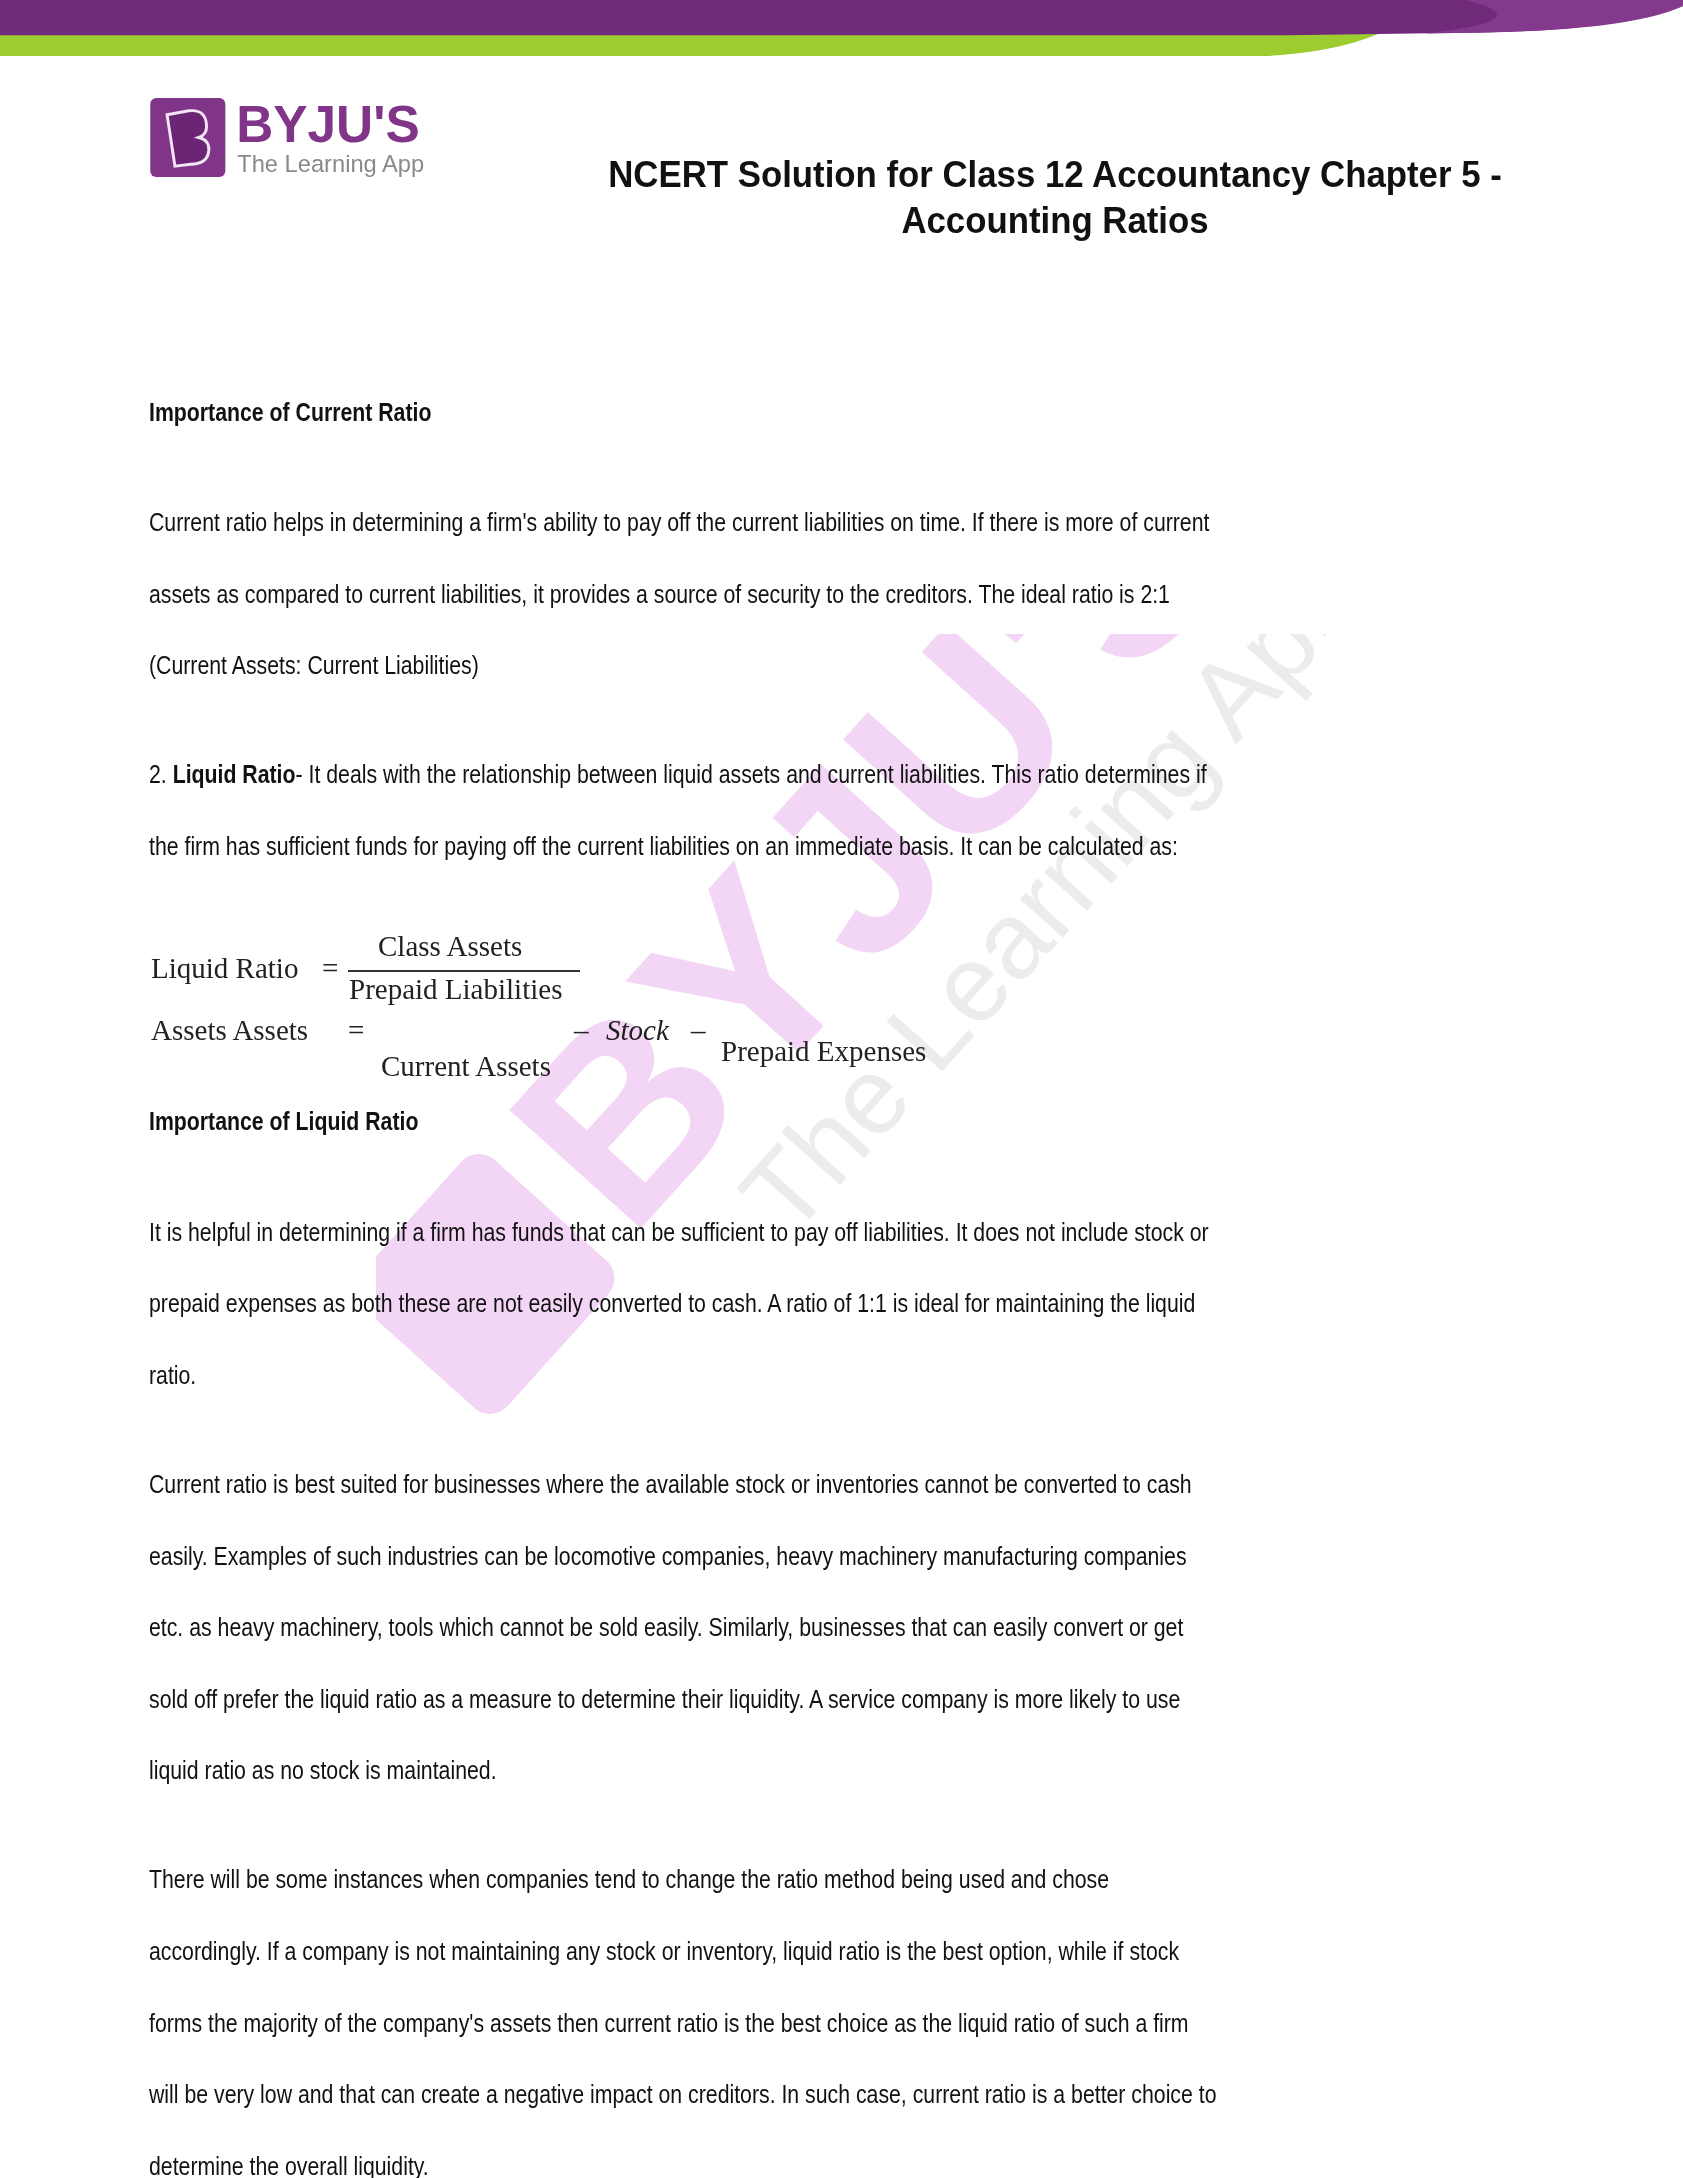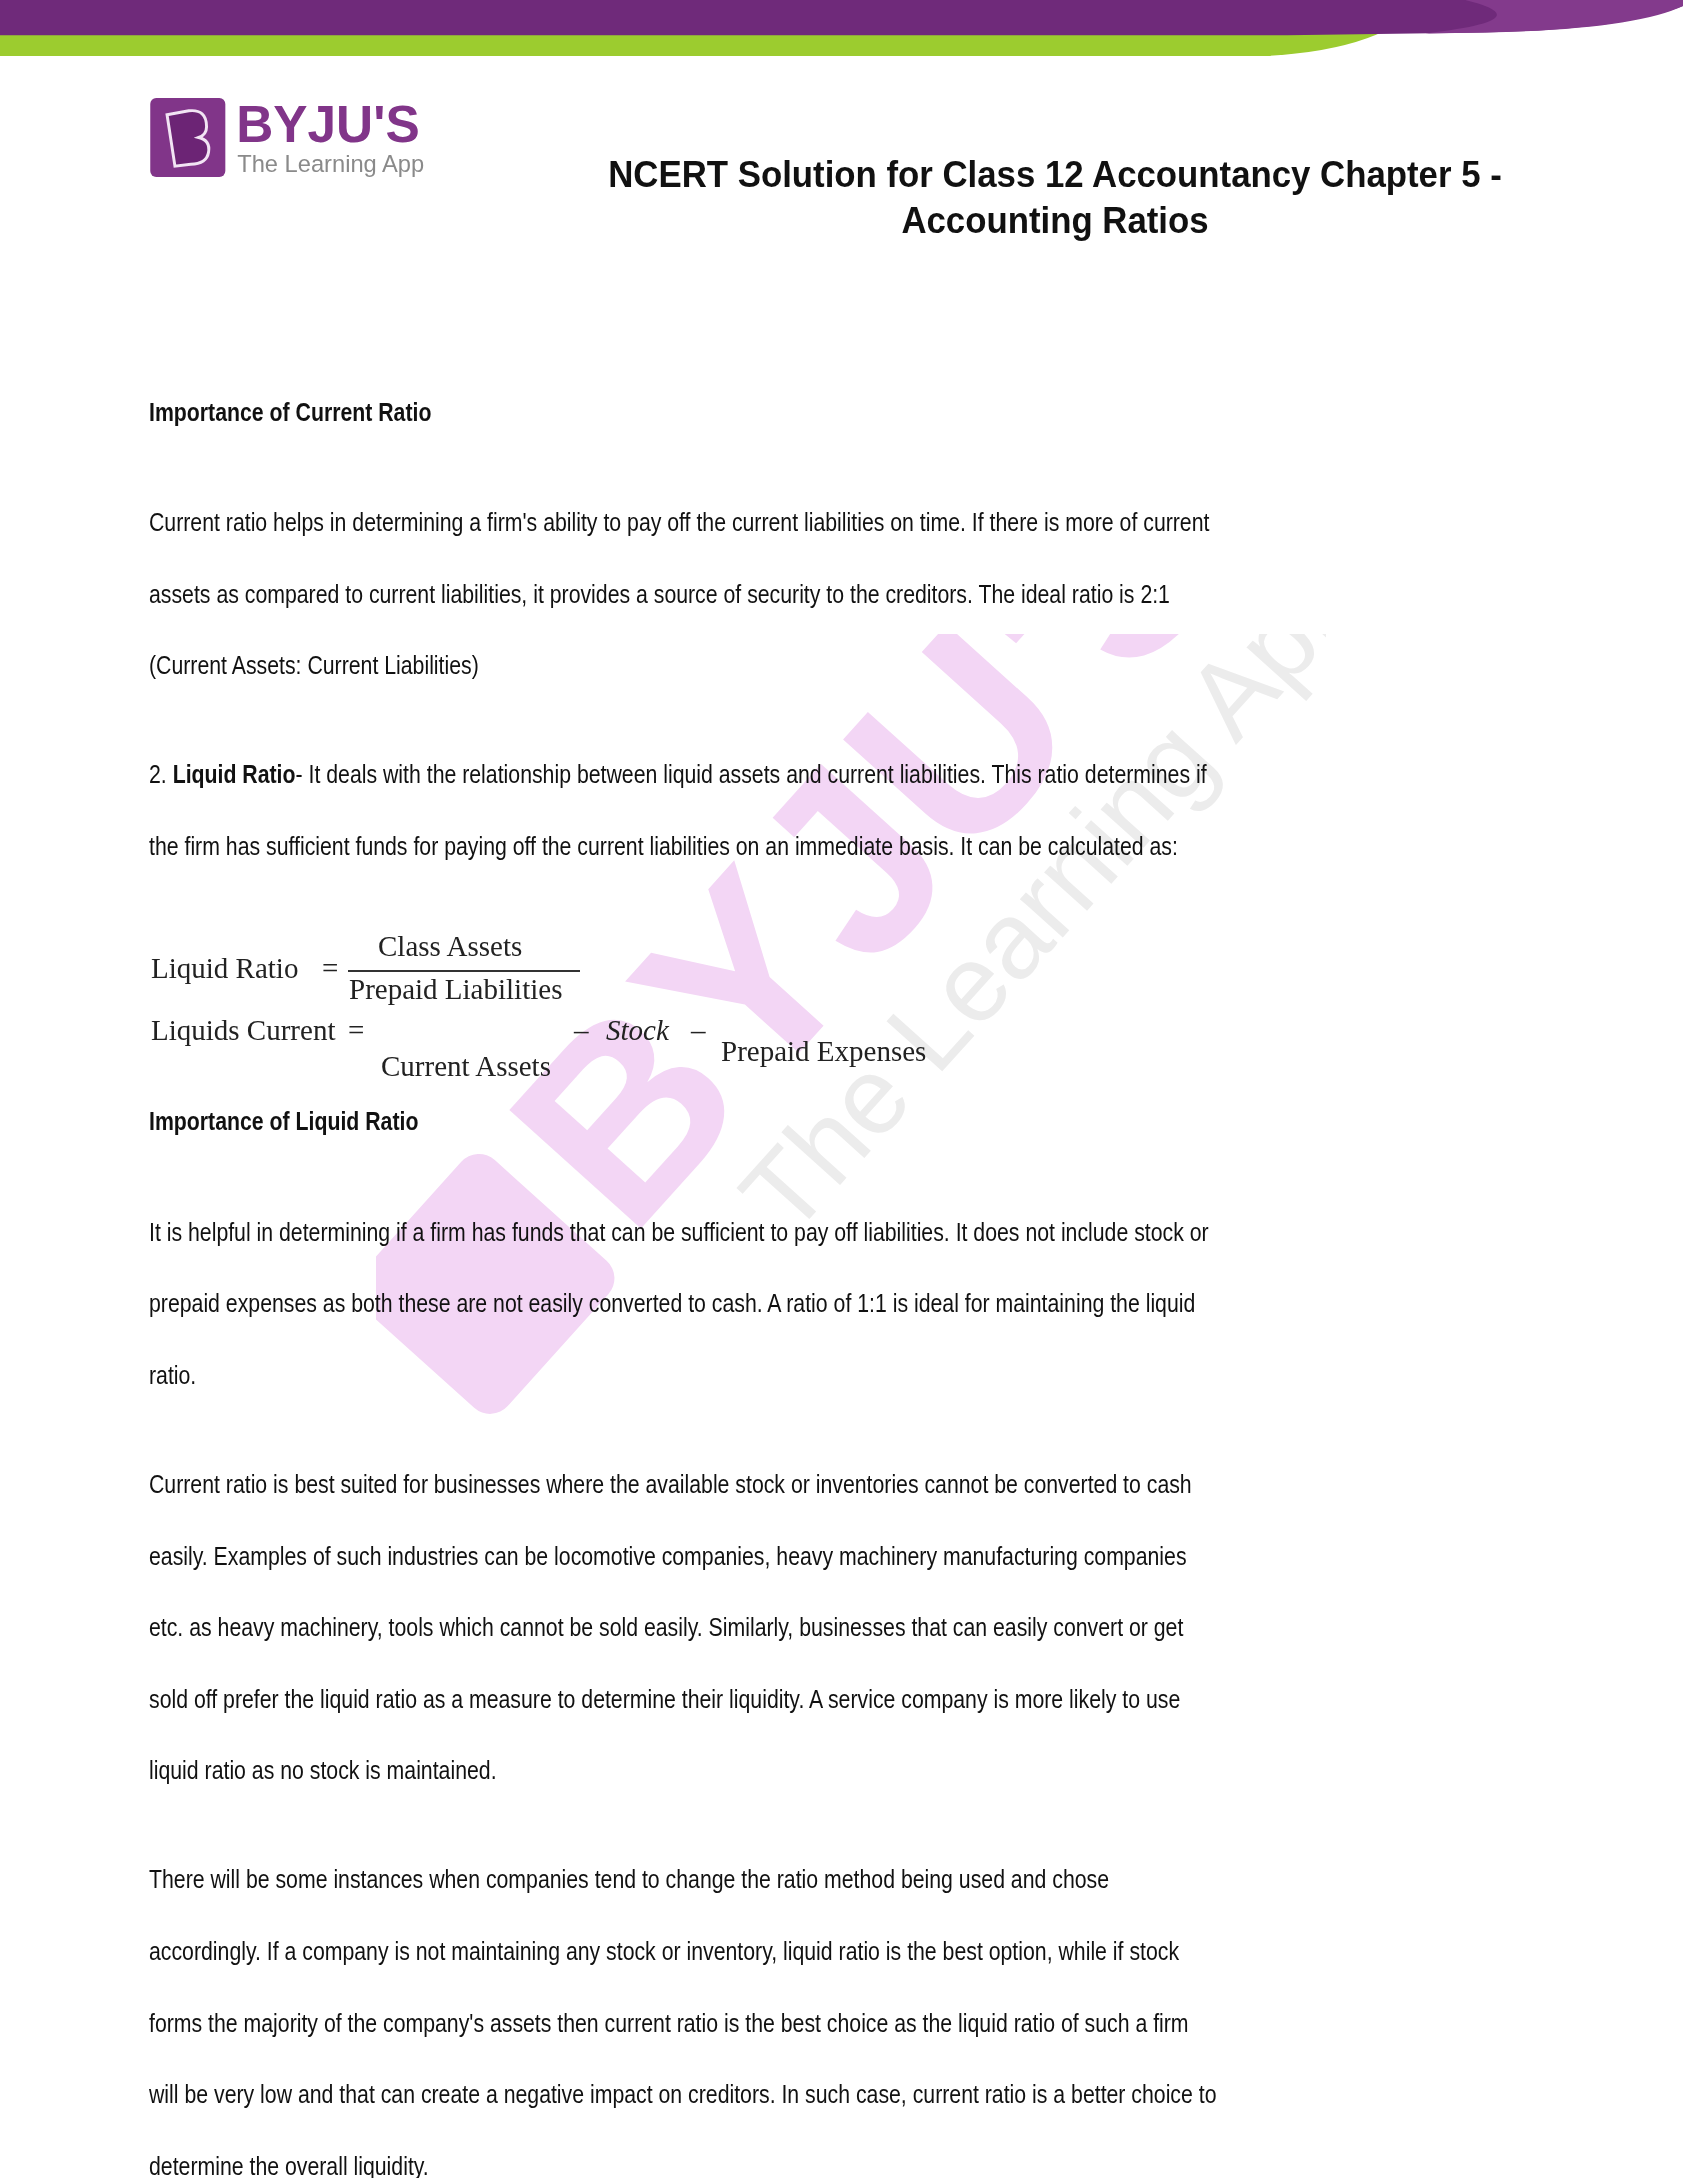--- a/index.html
+++ b/index.html
@@ -56,21 +56,21 @@
 </div>
 <div class="line z1" style="top: 508px; transform: scaleX(0.818);">the firm has sufficient funds for paying off the current liabilities on an immediate basis. It can be calculated as:</div>
 
 <div class="z1">
   <span class="formula" style="left:151px; top:599px;">Liquid Ratio</span>
   <span class="formula" style="left:322px; top:599px;">=</span>
   <span class="formula" style="left:378px; top:577px;">Class Assets</span>
   <div class="frac-bar"></div>
   <span class="formula" style="left:349px; top:620px;">Prepaid Liabilities</span>
 
-  <span class="formula" style="left:151px; top:661px;">Liquids Current</span>
+  <span class="formula" style="left:151px; top:661px;">Assets Assets</span>
   <span class="formula" style="left:348px; top:661px;">=</span>
   <span class="formula" style="left:381px; top:661px;margin-top:36px;">Current Assets</span>
   <span class="formula" style="left:574px; top:661px;">–</span>
   <span class="formula" style="left:606px; top:661px;font-style:italic;">Stock</span>
   <span class="formula" style="left:691px; top:661px;">–</span>
   <span class="formula" style="left:721px; top:682px;">Prepaid Expenses</span>
 </div>
 
 <div class="line h z1" style="top: 753px; transform: scaleX(0.818);">Importance of Liquid Ratio</div>
 <div class="line z1" style="top: 834px; transform: scaleX(0.818);">It is helpful in determining if a firm has funds that can be sufficient to pay off liabilities. It does not include stock or</div>

